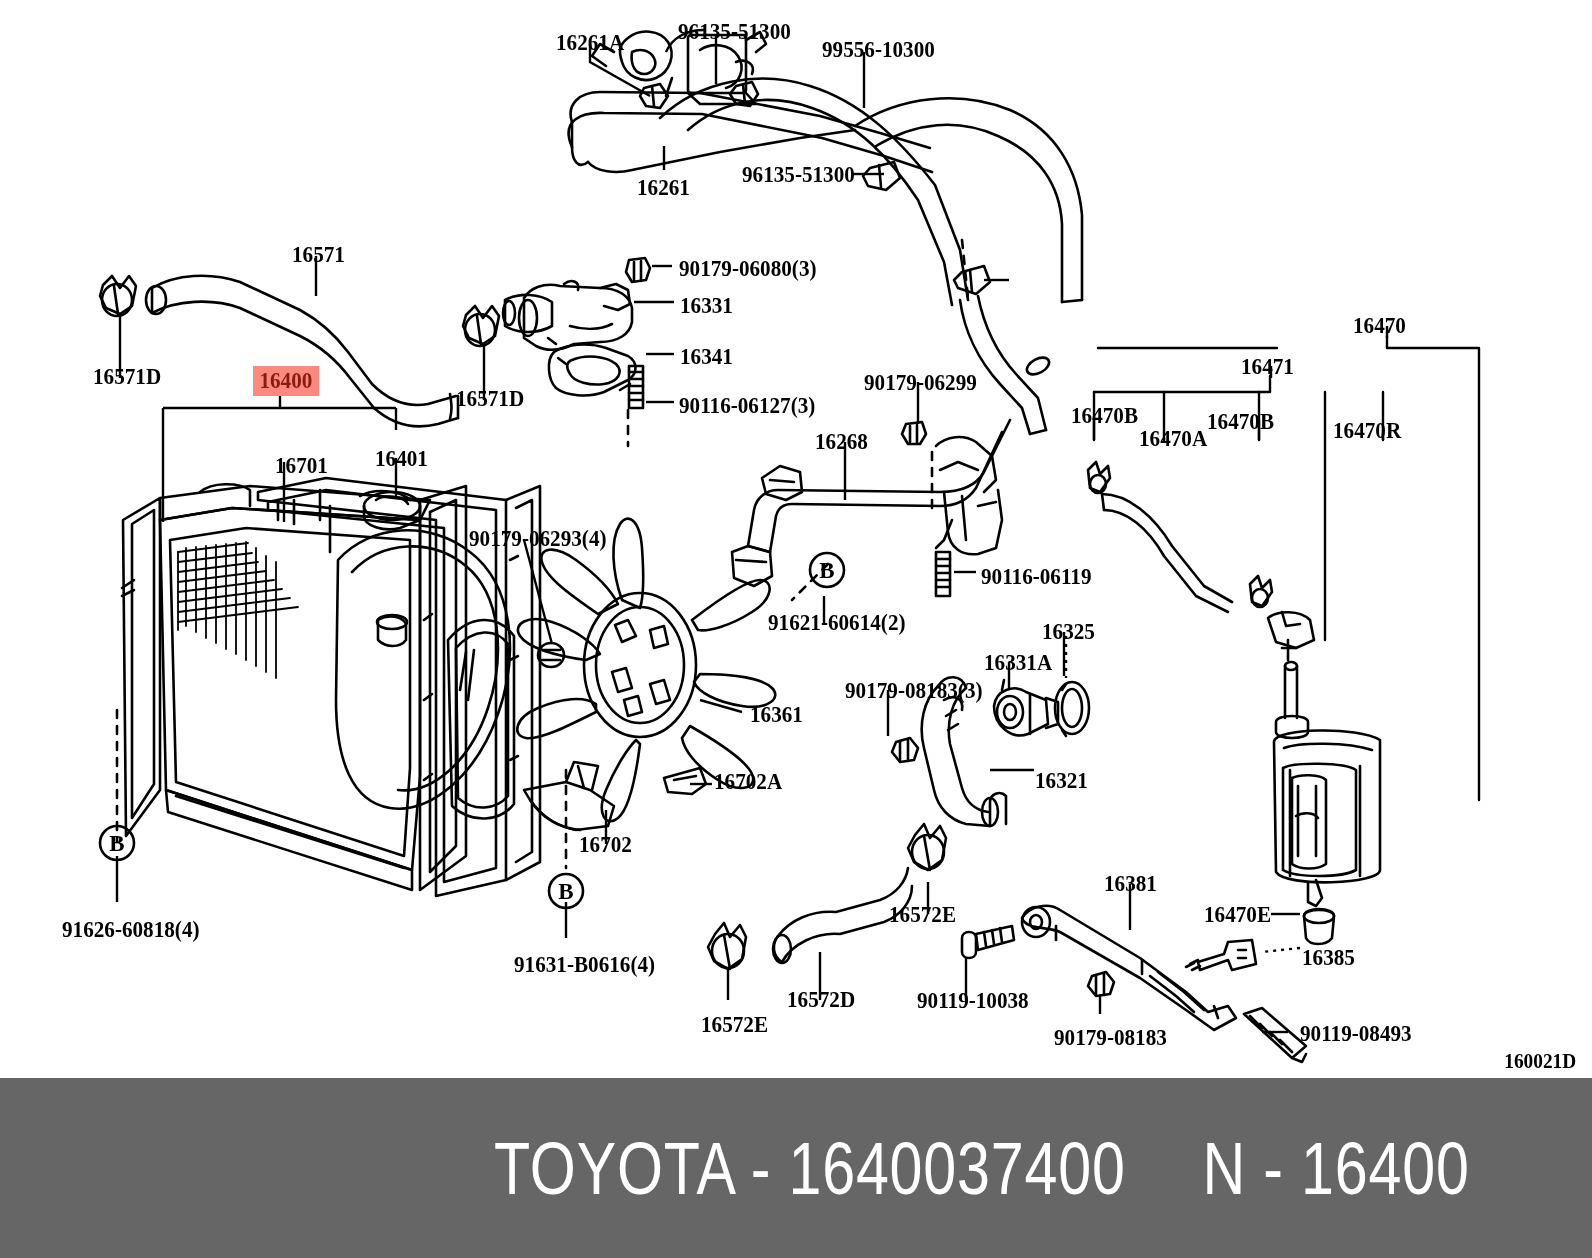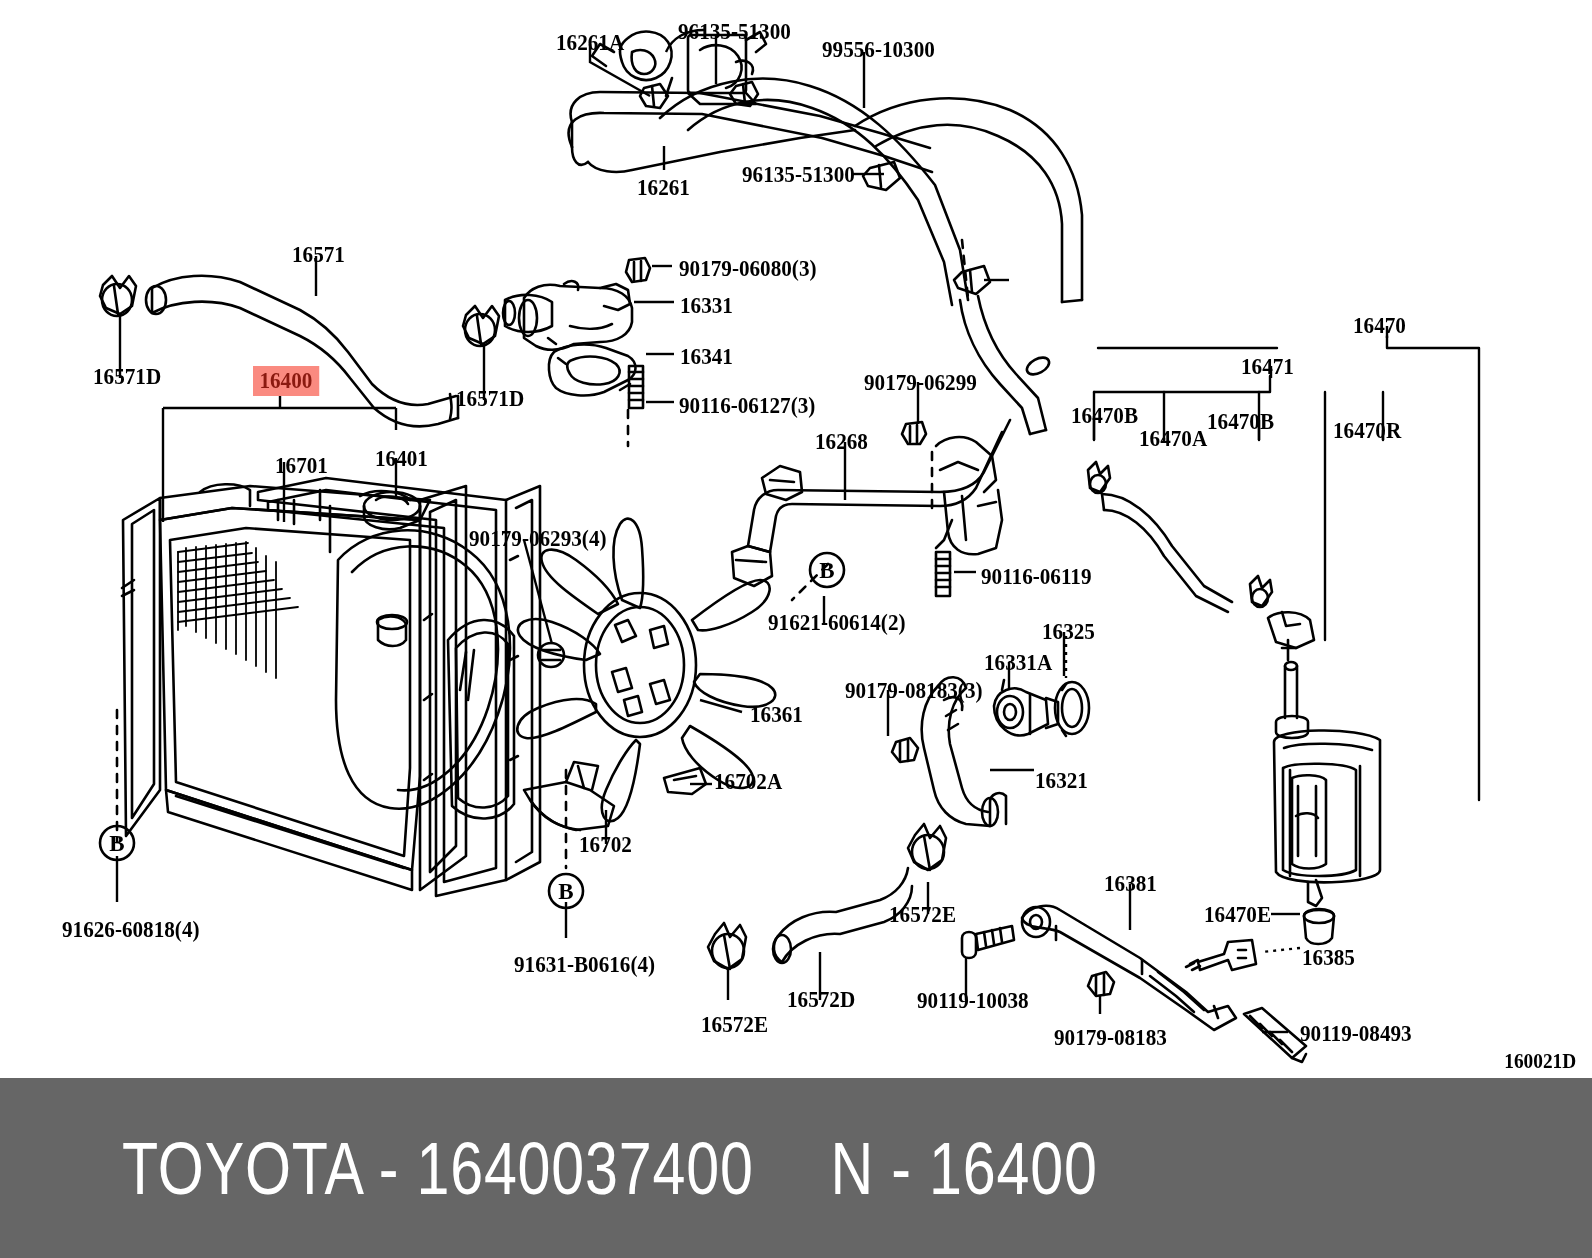--- a/index.html
+++ b/index.html
@@ -64,21 +64,21 @@
   
   #banner {
     position: absolute;
     left: 0;
     top: 1078px;
     width: 1592px;
     height: 180px;
     background: #666666;
     display: flex;
     align-items: center;
-    justify-content: flex-start;
+    justify-content: flex-end;
   }
   #banner-inner {
     display: flex;
     align-items: baseline;
     color: #ffffff;
     font-family: "Liberation Sans Narrow", "Liberation Sans", "DejaVu Sans", sans-serif;
     font-size: 74px;
     font-weight: 400;
     letter-spacing: 1px;
     transform: scaleX(0.80);

